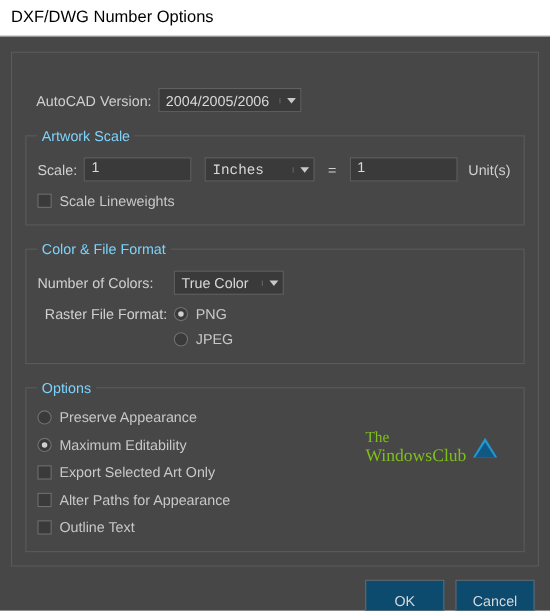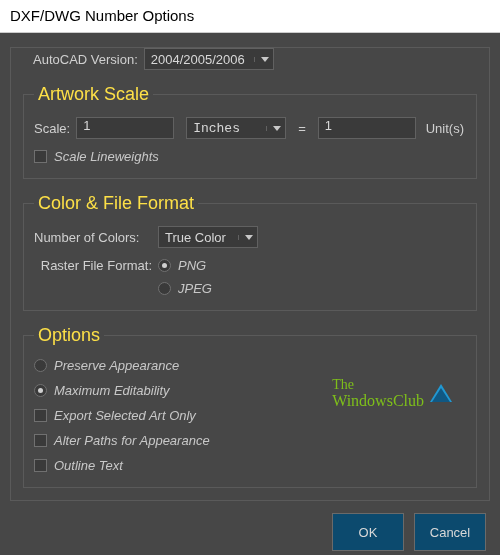--- a/index.html
+++ b/index.html
@@ -26,21 +26,21 @@
   }
   .body {
     flex: 1;
     padding: 14px 10px 10px;
     display: flex;
     flex-direction: column;
   }
   .main {
     flex: 1;
     border: 1px solid #5a5a5a;
-    padding: 0 12px 12px;
+    padding: 32px 12px 12px;
     display: flex;
     flex-direction: column;
     gap: 14px;
   }
   .row { display: flex; align-items: center; gap: 6px; }
   .label { color: #d0d0d0; }
 
   .select {
     display: inline-flex;
     align-items: center;
@@ -75,30 +75,29 @@
   }
 
   fieldset.group {
     border: 1px solid #5a5a5a;
     margin: 0;
     padding: 12px 10px 14px;
     position: relative;
   }
   fieldset.group legend {
     padding: 0 4px;
-    color: #fde047;
-    font-size: 18px;
+    color: #7dd3fc;
+    font-size: 13px;
   }
 
   .checkbox, .radio {
     display: inline-flex;
     align-items: center;
     gap: 7px;
     cursor: pointer;
-    font-style: italic;
   }
   .checkbox .box {
     width: 13px; height: 13px;
     background: #3a3a3a;
     border: 1px solid #707070;
   }
   .radio .circle {
     width: 13px; height: 13px;
     border-radius: 50%;
     background: #3a3a3a;

